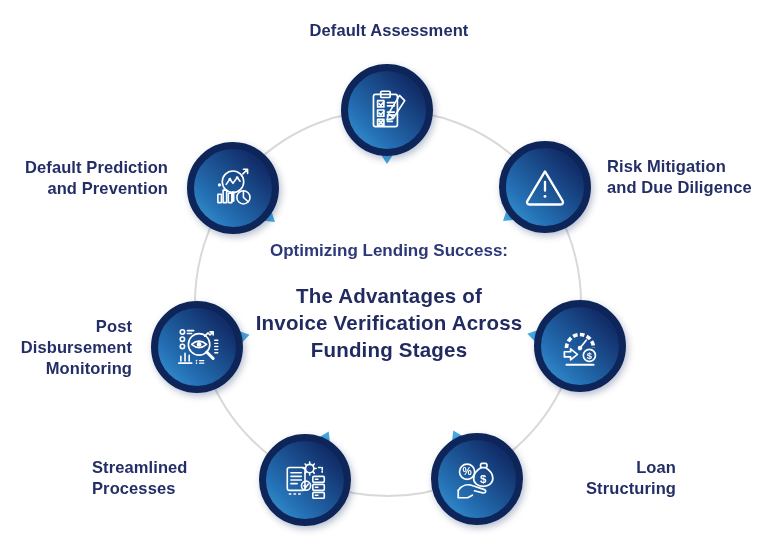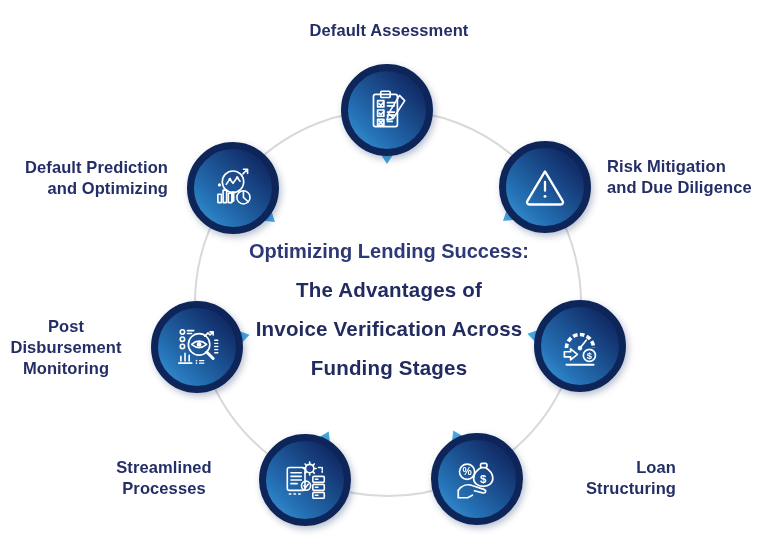--- a/index.html
+++ b/index.html
@@ -50,32 +50,32 @@
   .n7{left:187px;top:142px;}
   .label{
     position:absolute;z-index:3;color:var(--label-text);
     font-weight:bold;font-size:16.5px;line-height:21px;white-space:pre-line;
     letter-spacing:.1px;
   }
   .l1{left:264px;top:20px;width:250px;text-align:center;}
   .l2{left:607px;top:156px;width:180px;text-align:left;}
   .l3{left:642px;top:324px;width:110px;text-align:left;}
   .l4{left:536px;top:457px;width:140px;text-align:right;}
-  .l5{left:92px;top:457px;width:144px;text-align:center;}
-  .l6{left:0px;top:316px;width:132px;text-align:center;}
+  .l5{left:92px;top:457px;width:144px;text-align:left;}
+  .l6{left:0px;top:316px;width:132px;text-align:right;}
   .l7{left:4px;top:157px;width:164px;text-align:right;}
   .center-text{
     position:absolute;left:229px;top:240px;width:320px;text-align:center;z-index:1;
   }
   .center-text .subtitle{
-    color:var(--subtitle-text);font-weight:bold;font-size:20px;line-height:22px;
+    color:var(--subtitle-text);font-weight:bold;font-size:17px;line-height:22px;
   }
   .center-text .title{
-    color:var(--title-text);font-weight:bold;font-size:20.5px;line-height:39px;
-    white-space:pre-line;margin-top:8px;letter-spacing:.2px;
+    color:var(--title-text);font-weight:bold;font-size:20.5px;line-height:27px;
+    white-space:pre-line;margin-top:20px;letter-spacing:.2px;
   }
   .icon *{vector-effect:non-scaling-stroke;}
 </style>
 </head>
 <body>
 
 <div class="canvas">
 
   <div class="ring"></div>
 
@@ -212,15 +212,15 @@
         <circle cx="11" cy="21" r="1.5" fill="#fff" stroke="none"></circle>
         <rect x="9.5" y="30" width="3.4" height="8"></rect>
         <rect x="14.5" y="26" width="3.4" height="12"></rect>
         <rect x="19.5" y="29" width="3.4" height="9"></rect>
         <circle cx="34" cy="33" r="6.3"></circle>
         <path d="M34 33 V26.7 M34 33 L38.6 37.2"></path>
       </svg>
     </div>
   </div>
   <div class="label l7">Default Prediction
-and Optimizing</div>
+and Prevention</div>
 
 </div>
 
 </body></html>

